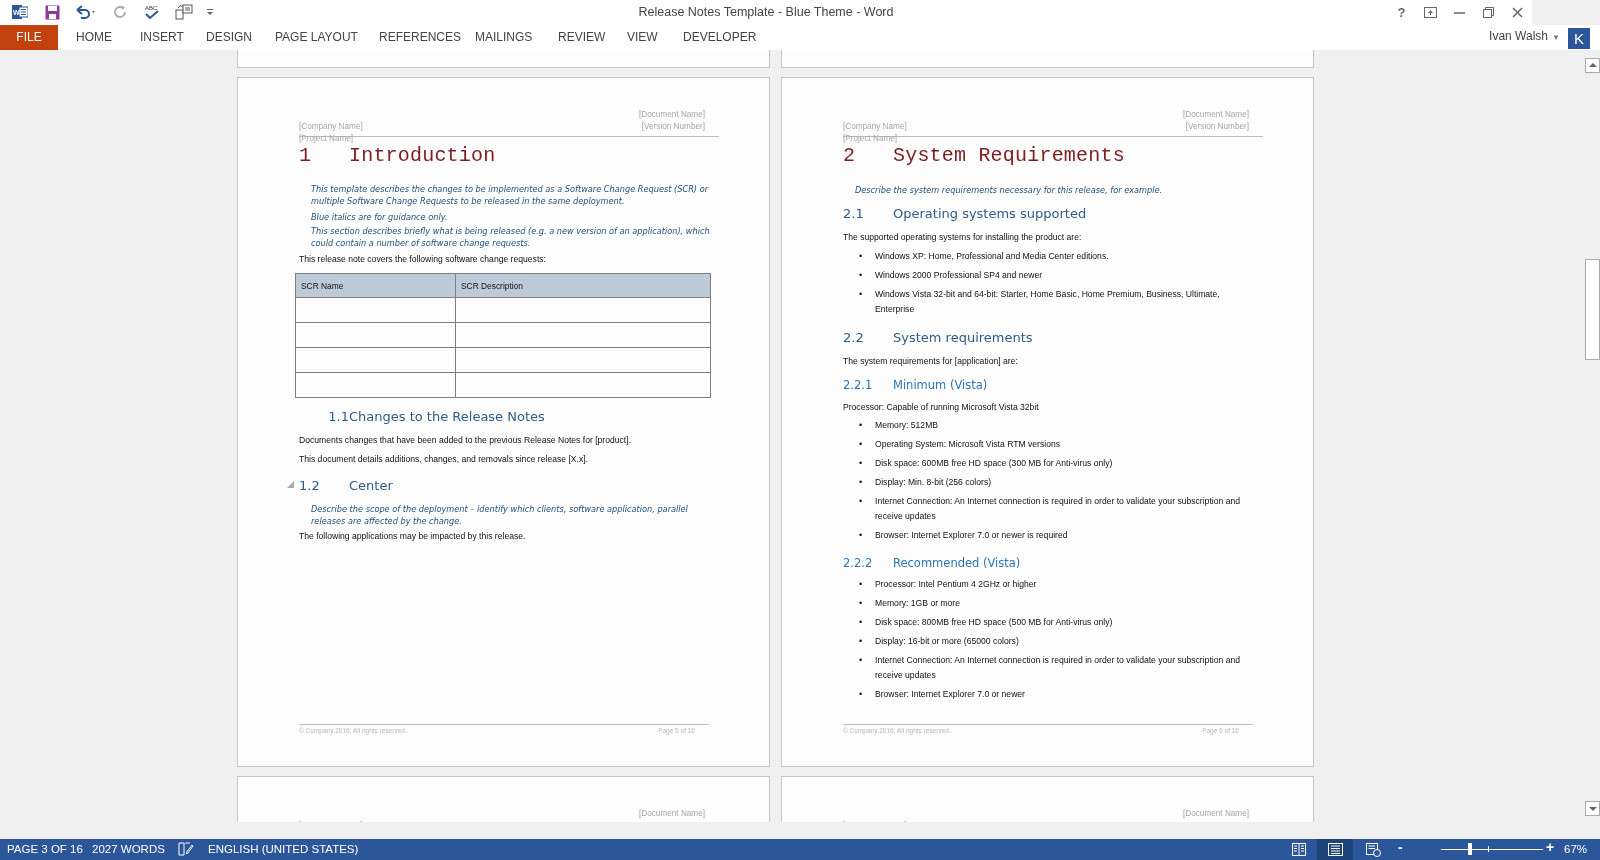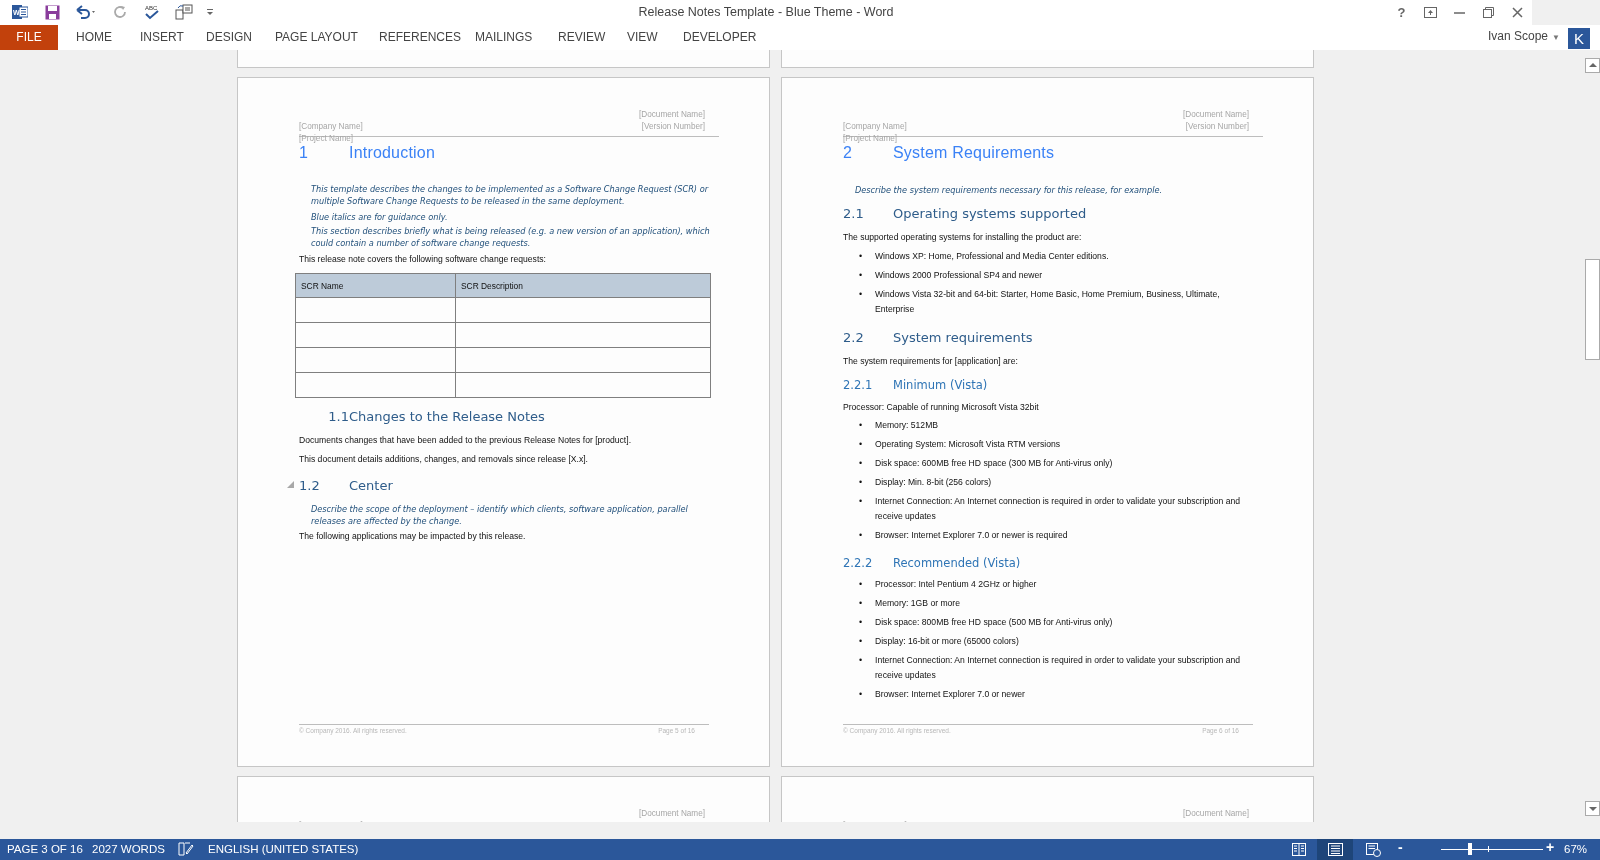--- a/index.html
+++ b/index.html
@@ -24,21 +24,21 @@
 
   
   .docarea { position: absolute; left: 0; top: 50px; width: 1584px; height: 772px; background: #f0f0f0; overflow: hidden; }
   .page { position: absolute; background: #fdfdfd; border: 1px solid #c6c6c6; }
   .page-inner { position: absolute; left: 61px; top: 0; width: 420px; }
 
   .hdr { position: absolute; left: 0; top: 31px; width: 420px; height: 28px; border-bottom: 1px solid #bdbdbd; font-size: 8.2px; color: #a6a6a6; line-height: 12px; }
   .hdr .l { position: absolute; left: 0; top: 12px; }
   .hdr .r { position: absolute; right: 14px; top: 0; text-align: right; }
 
-  .h1 { position: absolute; left: 0; font-size: 16px; color: #3b82f6; letter-spacing: 0.2px; font-family: Liberation Sans, sans-serif; font-weight: normal; }
+  .h1 { position: absolute; left: 0; font-size: 20px; color: #7f1d1d; letter-spacing: 0.2px; font-family: Liberation Mono, monospace; font-weight: normal; }
   .h1 .num { display: inline-block; width: 50px; }
   .h2 { position: absolute; left: 0; font-size: 13px; color: #2e5c8a; font-family: "DejaVu Sans", sans-serif; }
   .h2 .num { display: inline-block; width: 50px; }
   .h3 { position: absolute; left: 0; font-size: 11.5px; color: #2e74b5; font-family: "DejaVu Sans", sans-serif; }
   .h3 .num { display: inline-block; width: 50px; }
 
   .guide { position: absolute; left: 12px; width: 400px; font-size: 8.2px; font-style: italic; color: #1f4e79; line-height: 12px; font-family: "DejaVu Sans", sans-serif; }
   .body { position: absolute; left: 0; width: 410px; font-size: 8.6px; color: #111; line-height: 12px; }
 
   .bullets { position: absolute; left: 0; width: 410px; list-style: none; }
@@ -167,21 +167,21 @@
   <div class="tab" style="left:76px;">HOME</div>
   <div class="tab" style="left:140px;">INSERT</div>
   <div class="tab" style="left:206px;">DESIGN</div>
   <div class="tab" style="left:275px;">PAGE LAYOUT</div>
   <div class="tab" style="left:379px;">REFERENCES</div>
   <div class="tab" style="left:475px;">MAILINGS</div>
   <div class="tab" style="left:558px;">REVIEW</div>
   <div class="tab" style="left:627px;">VIEW</div>
   <div class="tab" style="left:683px;">DEVELOPER</div>
 
-  <div class="user">Ivan Scope</div>
+  <div class="user">Ivan Walsh</div>
   <div class="user-caret">▼</div>
   <div class="avatar">K</div>
 </div>
 
 <div class="docarea">
 
   <div class="page" style="left:237px; top:-30px; width:533px; height:48px;"></div>
   <div class="page" style="left:781px; top:-30px; width:533px; height:48px;"></div>
 
   <div class="page" style="left:237px; top:27px; width:533px; height:690px;">

